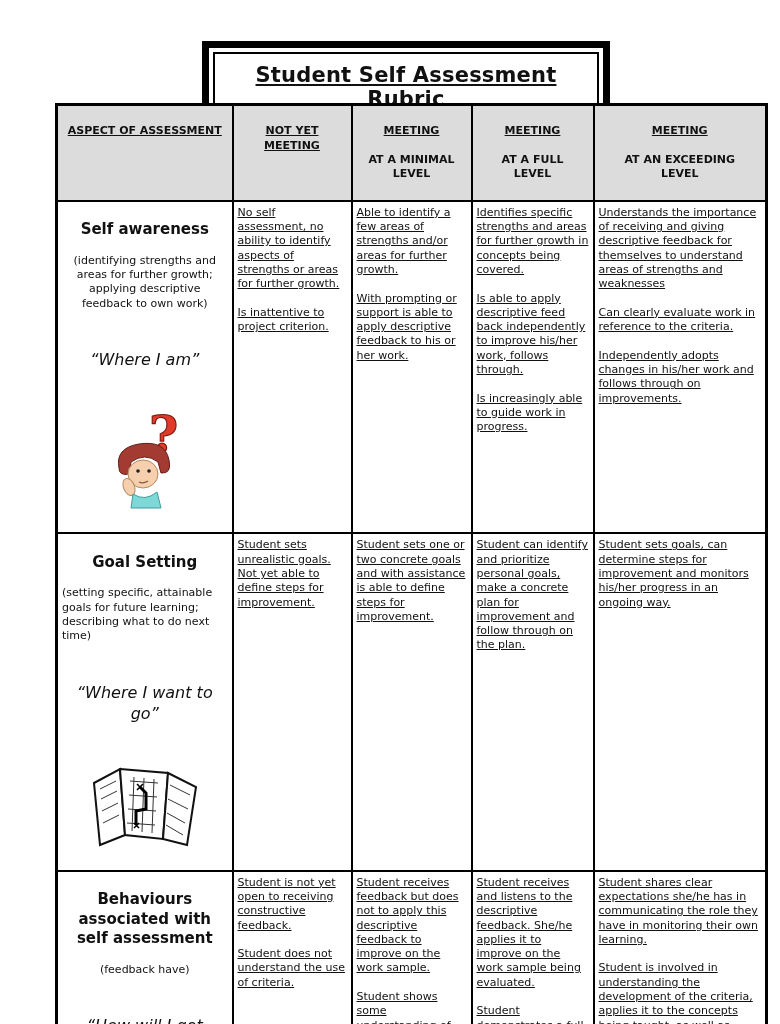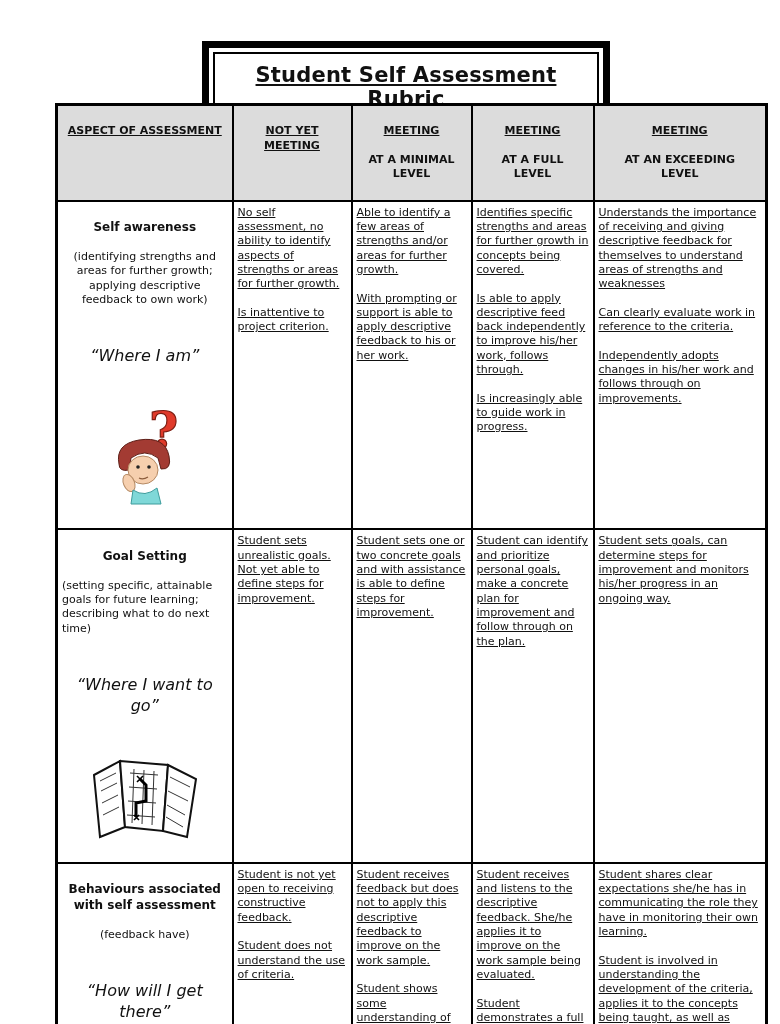--- a/index.html
+++ b/index.html
@@ -50,21 +50,21 @@
     height: 44px;
     padding-top: 3px;
   }
   th.hdr .u { text-decoration: underline; display: block; }
   th.hdr .rest { display: block; }
   td.subhdr {
     text-align: center; font-weight: bold; text-decoration: underline;
     height: 16px; padding: 0 2px 1px 2px; line-height: 1.2;
   }
   td.aspect { text-align: center; padding-top: 3px; }
-  .aspect-title { font-weight: bold; font-size: 12px; }
+  .aspect-title { font-weight: bold; font-size: 15px; }
   .aspect-desc { font-size: 11px; }
   .aspect-desc.left { text-align: left; }
   .aspect-quote { font-weight: normal; font-style: italic; font-size: 16px; margin-top: 25px; }
   .aspect-img { margin-top: 10px; }
   td.level { text-align: left; padding-top: 3px; text-decoration: underline; }
   tr.r0 td { height: 200px; }
   tr.r1 td { height: 188px; }
   tr.r2 td { height: 242px; }
 </style>
 </head>

